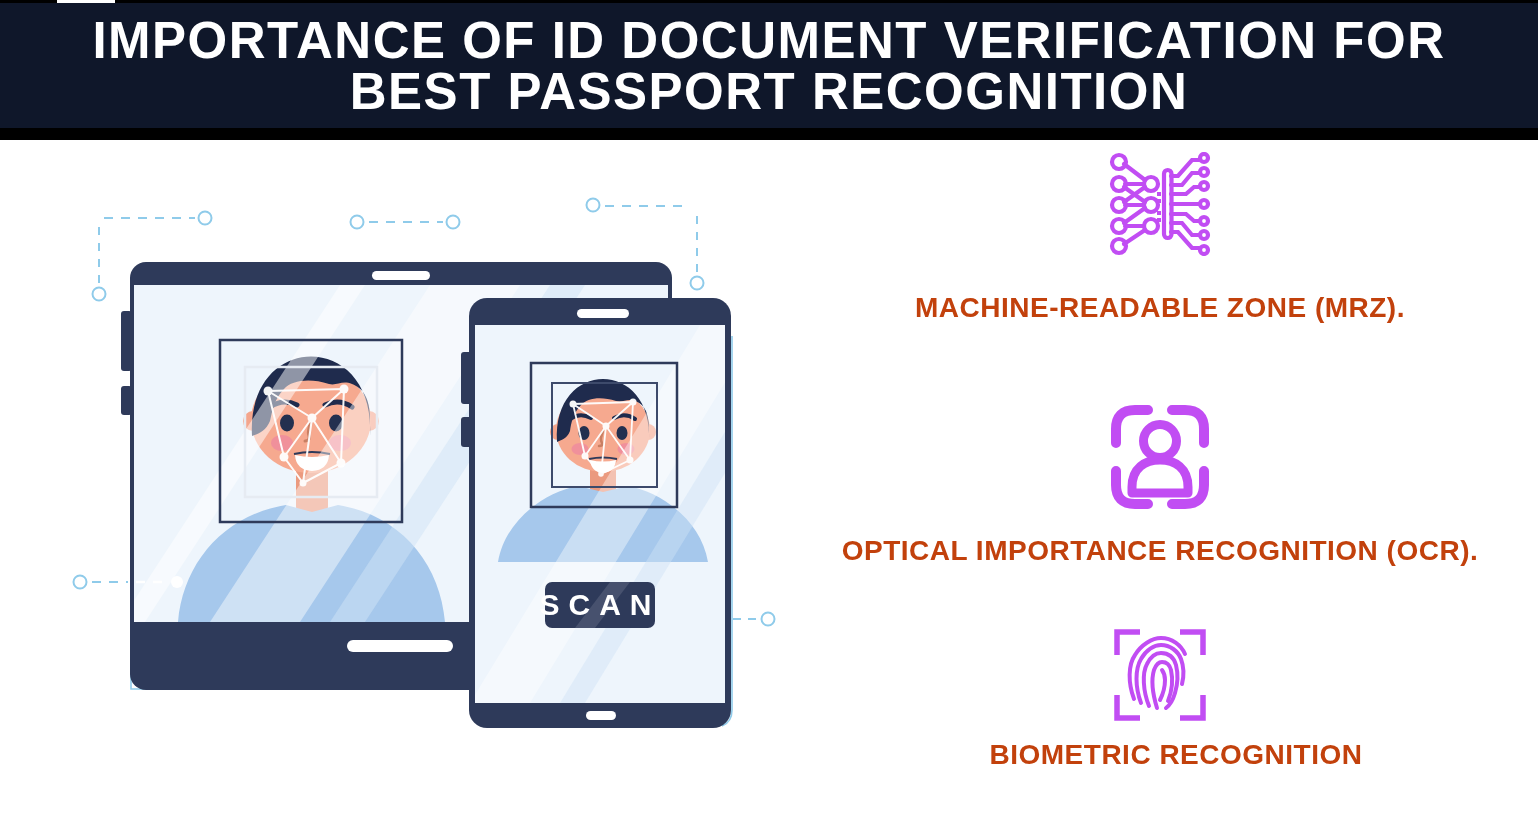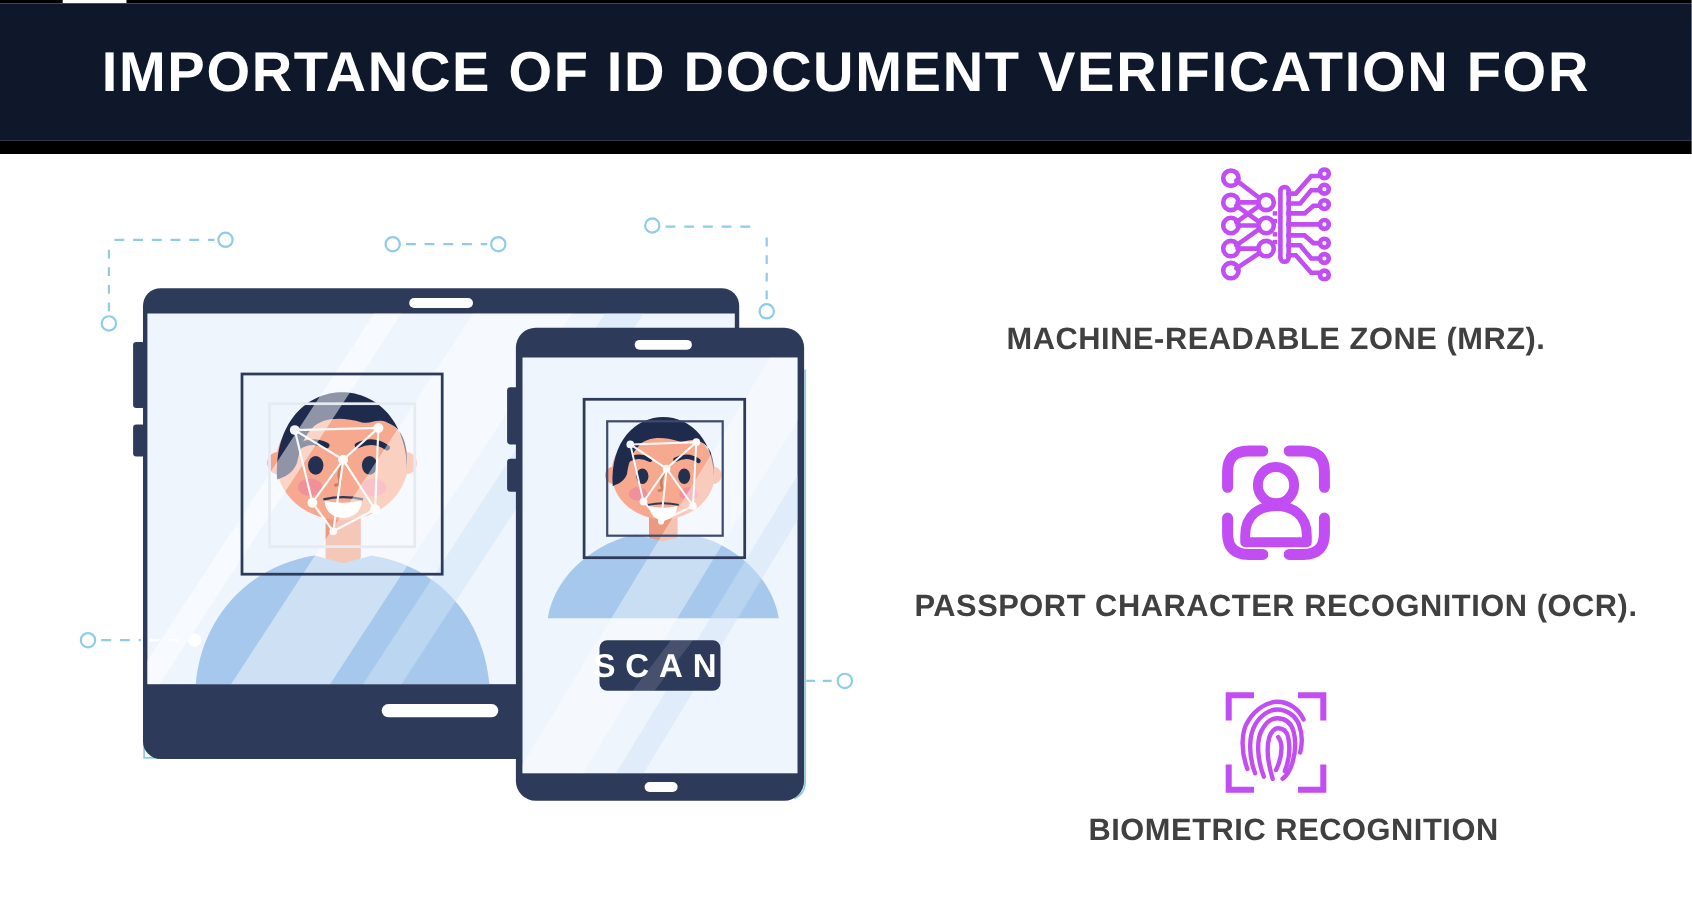--- a/index.html
+++ b/index.html
@@ -11,37 +11,38 @@
   .top-strip-gap{position:absolute;left:57px;top:0;width:58px;height:3px;background:#fff;}
   .banner{position:absolute;left:0;top:3px;width:1538px;height:125px;background:#0f172a;
           display:flex;flex-direction:column;align-items:center;justify-content:center;}
   .banner .line{color:#ffffff;font-weight:bold;font-size:51px;line-height:51px;
                 letter-spacing:1.5px;white-space:nowrap;}
   .black-bar{position:absolute;left:0;top:128px;width:1538px;height:12px;background:#000;}
 
   
   .feature{position:absolute;left:790px;width:740px;display:flex;flex-direction:column;
            align-items:center;}
-  .feature .label{font-weight:bold;color:#404040;font-size:28px;letter-spacing:0.5px;
+  .feature .label{font-weight:bold;color:#c2410c;font-size:28px;letter-spacing:0.5px;
                   white-space:nowrap;text-align:center;}
   #feature-mrz{top:152px;}  #feature-mrz .label{margin-top:36px;}
   #feature-ocr{top:401px;}  #feature-ocr .label{margin-top:22px;}
   #feature-bio{top:623px;}  #feature-bio .label{margin-top:12px;margin-left:32px;}
 
   .illustration{position:absolute;left:55px;top:185px;width:730px;height:625px;}
 </style>
 </head>
 <body>
 
 <div class="top-strip">
   <div class="top-strip-gap"></div>
 </div>
 
 <div class="banner">
   <div class="line">IMPORTANCE OF ID DOCUMENT VERIFICATION FOR</div>
+  <div class="line">BEST PASSPORT RECOGNITION</div>
 </div>
 
 <div class="black-bar"></div>
 
 <svg class="illustration" viewBox="55 185 730 625" width="730" height="625" xmlns="http://www.w3.org/2000/svg">
 
   <defs>
     <clipPath id="tabScreen">
         <rect x="134" y="285" width="534" height="337"></rect>
       </clipPath>
@@ -253,21 +254,21 @@
       <path d="M9,42 V28 Q9,9 28,9 H41"></path>
       <path d="M65,9 H78 Q97,9 97,28 V42"></path>
       <path d="M97,70 V84 Q97,103 78,103 H65"></path>
       <path d="M41,103 H28 Q9,103 9,84 V70"></path>
     </g>
     <g stroke="#c14df3" stroke-width="9" fill="none">
       <circle cx="53" cy="40" r="16.5"></circle>
       <path d="M25,92 V86 C25,67 38,59 53,59 C68,59 81,67 81,86 V92 Z" stroke-linejoin="round"></path>
     </g>
   </svg>
-  <div class="label">PASSPORT CHARACTER RECOGNITION (OCR).</div>
+  <div class="label">OPTICAL IMPORTANCE RECOGNITION (OCR).</div>
 </div>
 
 <div class="feature" id="feature-bio">
   <svg width="104" height="104" viewBox="0 0 104 104">
     <g stroke="#c14df3" stroke-width="5.5" fill="none">
       <path d="M9,32 V9 H32"></path>
       <path d="M72,9 H95 V32"></path>
       <path d="M95,72 V95 H72"></path>
       <path d="M32,95 H9 V72"></path>
     </g>

